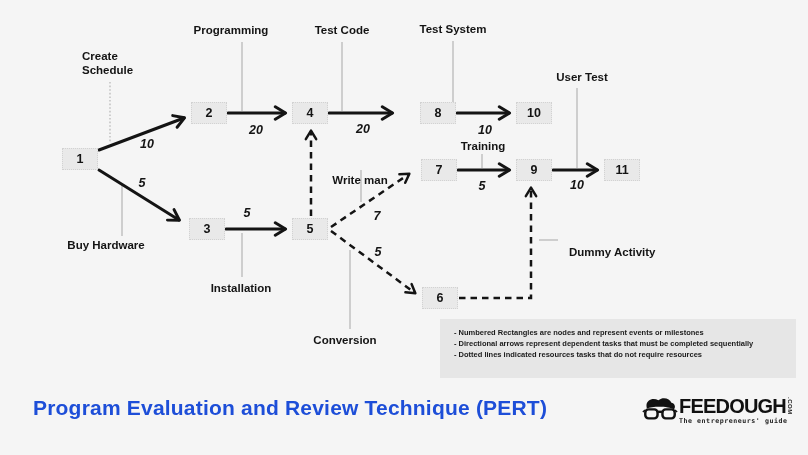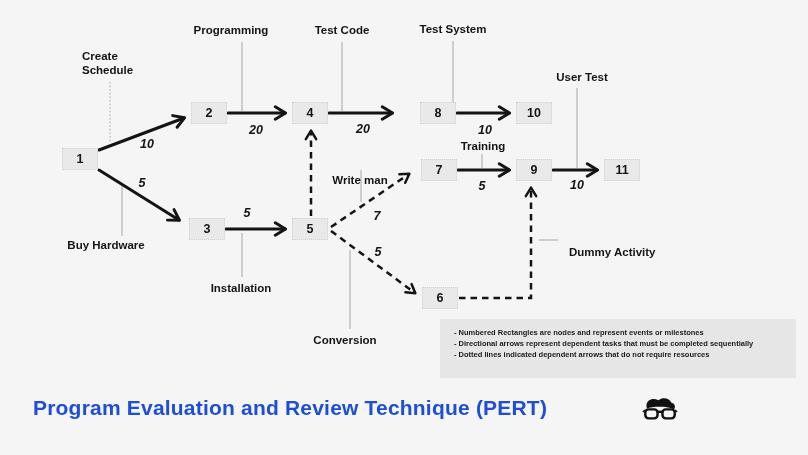--- a/index.html
+++ b/index.html
@@ -122,28 +122,35 @@
       <div class="alabel center" style="left: 483px; top: 146px;">Training</div>
       <div class="alabel center" style="left: 241px; top: 288px;">Installation</div>
       <div class="alabel center" style="left: 345px; top: 340px;">Conversion</div>
       <div class="alabel center" style="left: 360px; top: 162px; margin-top: 18px;">Write man</div>
       <div class="alabel left-middle" style="left: 569px; top: 244px; margin-top: 8px;">Dummy Activity</div>
     </div>
 
   <div class="legend">
     <div class="legend-line">- Numbered Rectangles are nodes and represent events or milestones</div>
     <div class="legend-line">- Directional arrows represent dependent tasks that must be completed sequentially</div>
-    <div class="legend-line">- Dotted lines indicated dependent arrows that do not require resources</div>
+    <div class="legend-line">- Dotted lines indicated resources tasks that do not require resources</div>
   </div>
 
   <div class="title">Program Evaluation and Review Technique (PERT)</div>
 
   <div class="logo">
     <svg class="logo-face" viewBox="0 0 44 34" width="36" height="28">
       <path d="M6 14 C3 4, 13 0, 20 4 C26 -1, 34 2, 36 7 C41 8, 41 13, 39 15 C32 11, 13 11, 6 14 Z" fill="#111"></path>
       <rect x="4" y="15" width="15" height="11" rx="4" fill="none" stroke="#111" stroke-width="3"></rect>
       <rect x="25" y="15" width="15" height="11" rx="4" fill="none" stroke="#111" stroke-width="3"></rect>
       <path d="M19 18 L25 18" stroke="#111" stroke-width="3" fill="none"></path>
       <path d="M1 18 L4 16 M43 18 L40 16" stroke="#111" stroke-width="2" fill="none"></path>
     </svg>
+    <div class="logo-text">
+      <div class="logo-row">
+        <span class="logo-brand">FEEDOUGH</span>
+        <span class="logo-tld">.COM</span>
+      </div>
+      <div class="logo-tagline">The entrepreneurs' guide</div>
+    </div>
   </div>
 
 </div>
 
 </body></html>

